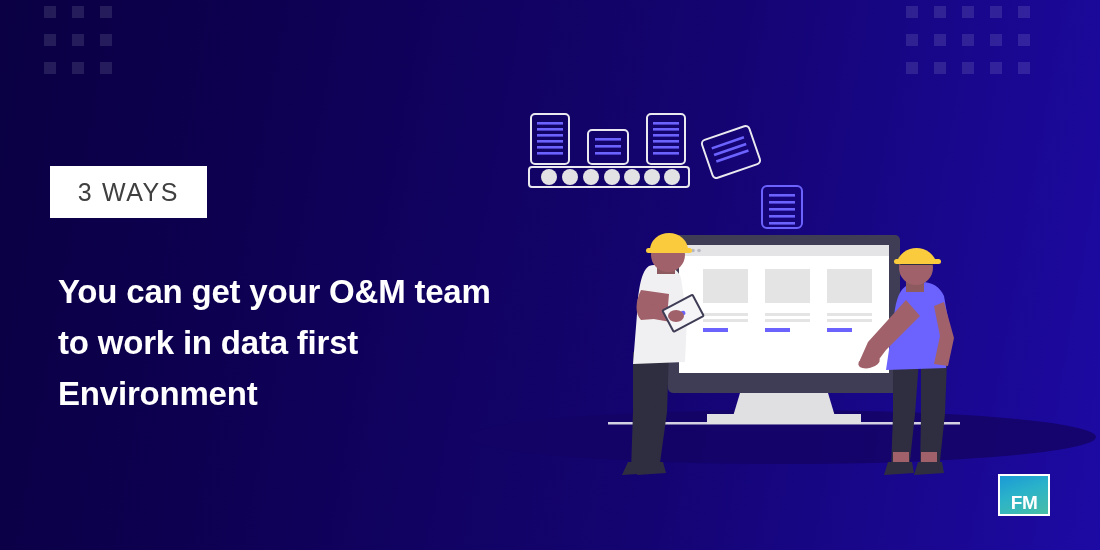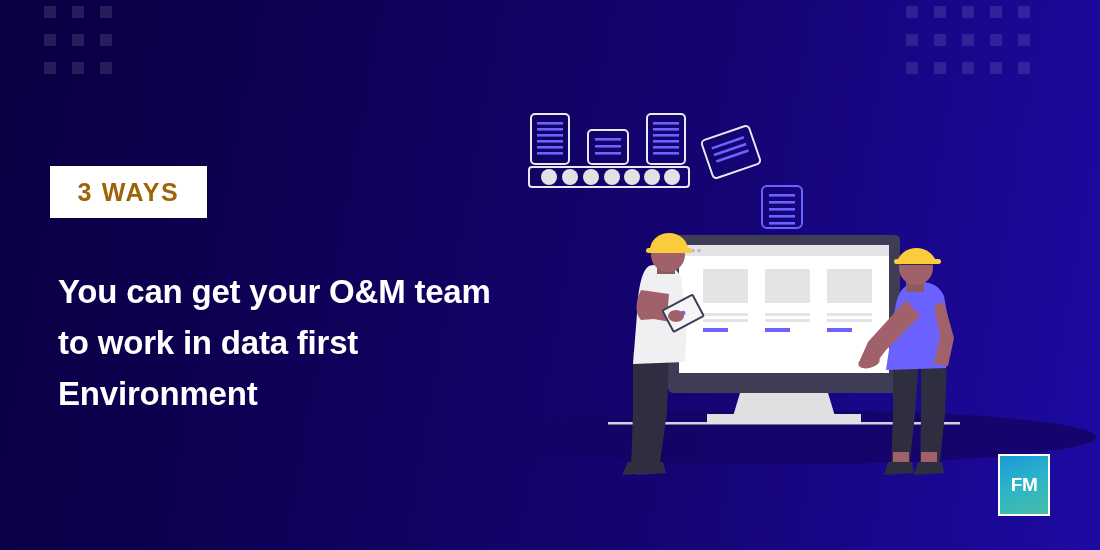--- a/index.html
+++ b/index.html
@@ -41,23 +41,23 @@
     left: 50px;
     top: 166px;
     width: 157px;
     height: 52px;
     background: #ffffff;
     display: flex;
     align-items: center;
     justify-content: center;
   }
   .badge span {
-    color: #a16207;
+    color: #404040;
     font-size: 25px;
-    font-weight: 700;
+    font-weight: 400;
     letter-spacing: 1.6px;
   }
   .headline {
     position: absolute;
     left: 58px;
     top: 244px;
     width: 470px;
     color: #ffffff;
     font-size: 33px;
     font-weight: bold;
@@ -65,28 +65,28 @@
     letter-spacing: -0.2px;
   }
 
   
   .illus { position: absolute; left: 0; top: 0; width: 1100px; height: 550px; }
 
   
   .logo {
     position: absolute;
     left: 998px;
-    top: 454px;
+    top: 474px;
     width: 52px;
-    height: 62px;
+    height: 42px;
     background: linear-gradient(160deg, #1a9ad6 0%, #2bb3c9 45%, #47bda6 100%);
     border: 2px solid #ffffff;
     box-sizing: border-box;
     display: flex;
-    align-items: center;
+    align-items: flex-end;
     justify-content: center;
   }
   .logo span {
     color: #ffffff;
     font-size: 19px;
     font-weight: bold;
     letter-spacing: -0.5px;
   }
 </style>
 </head>

